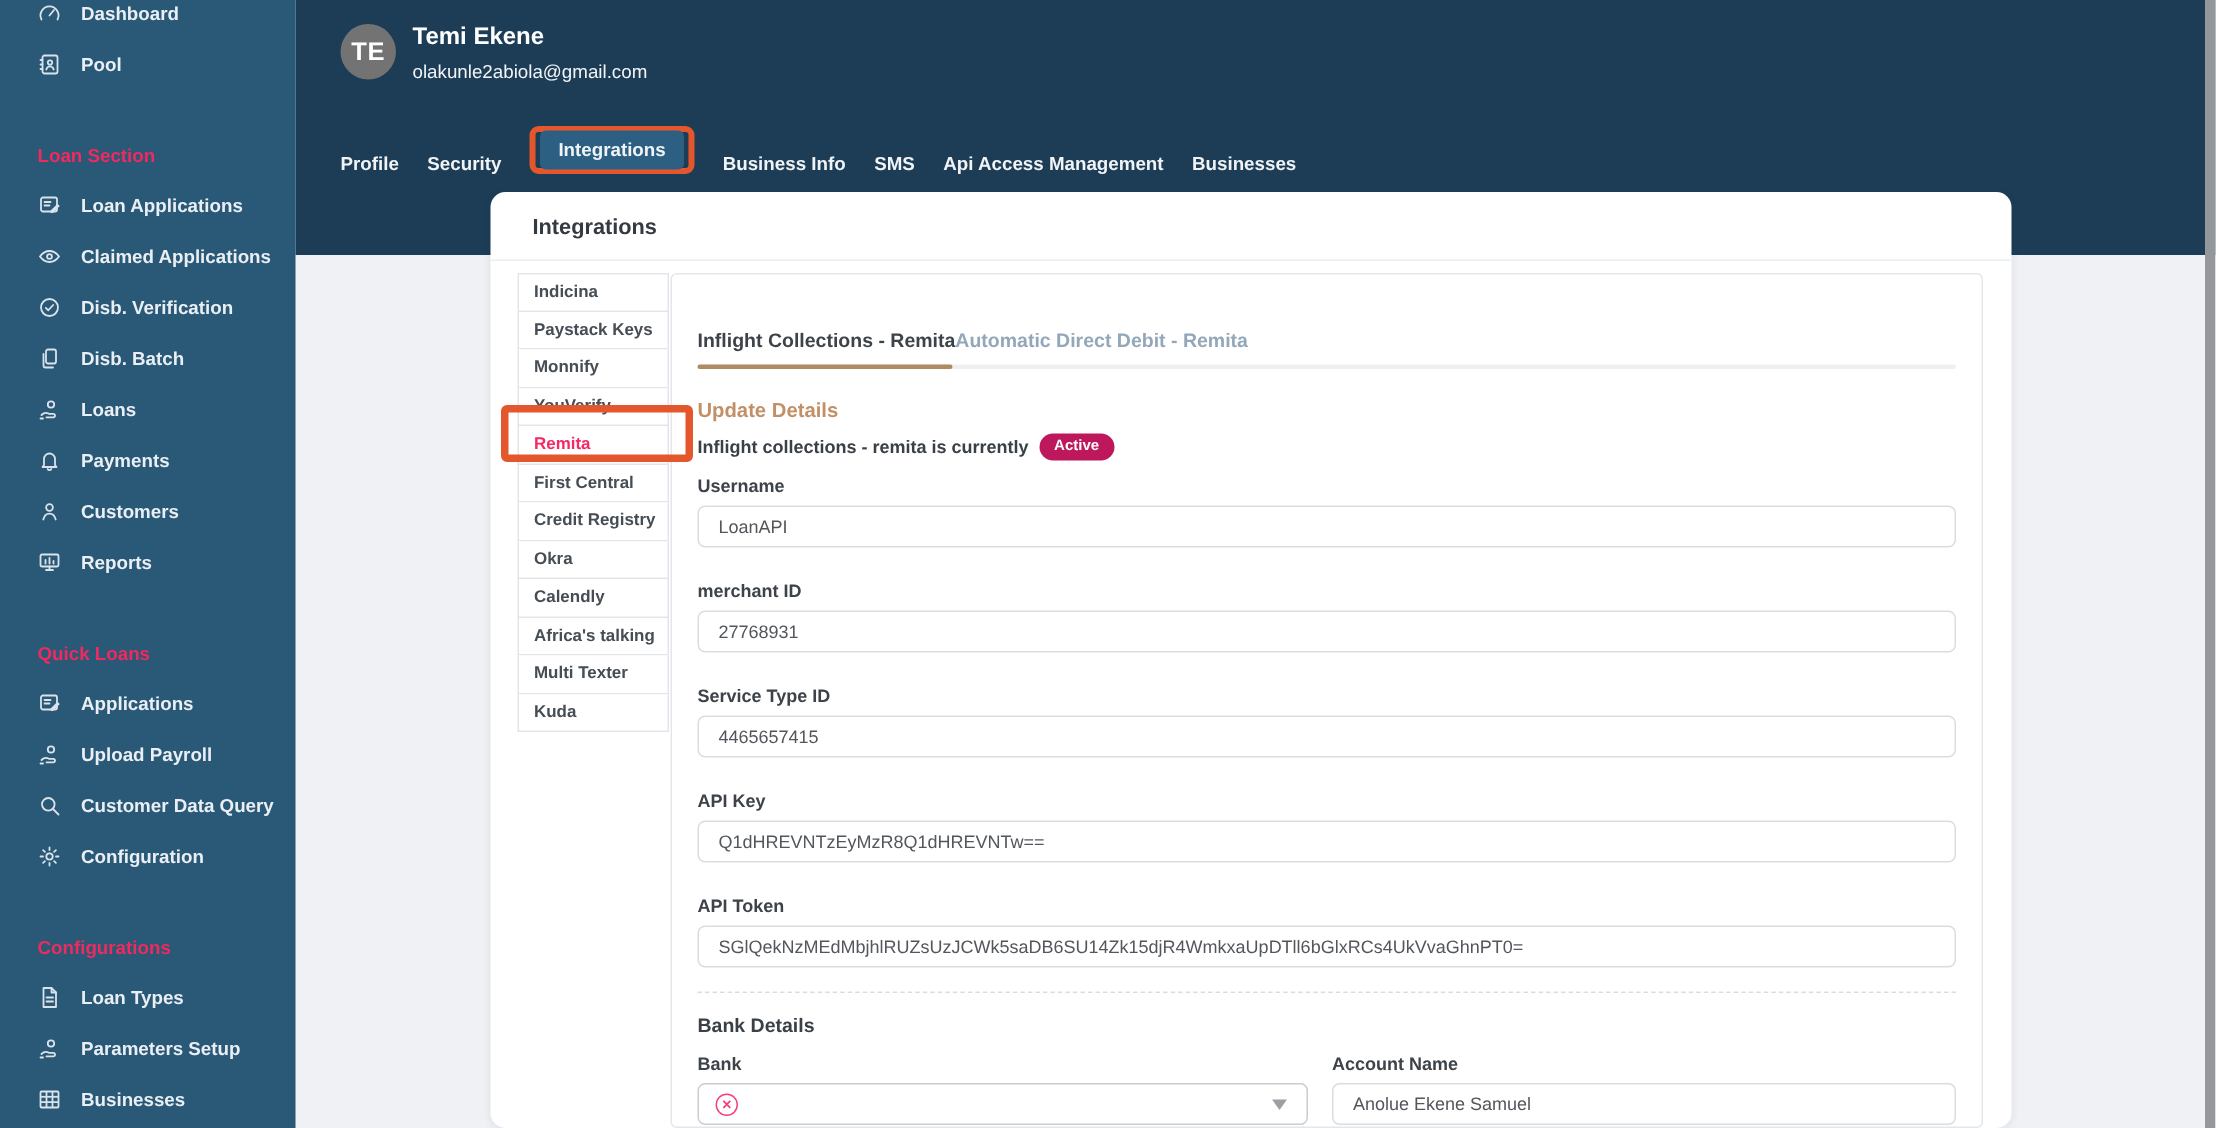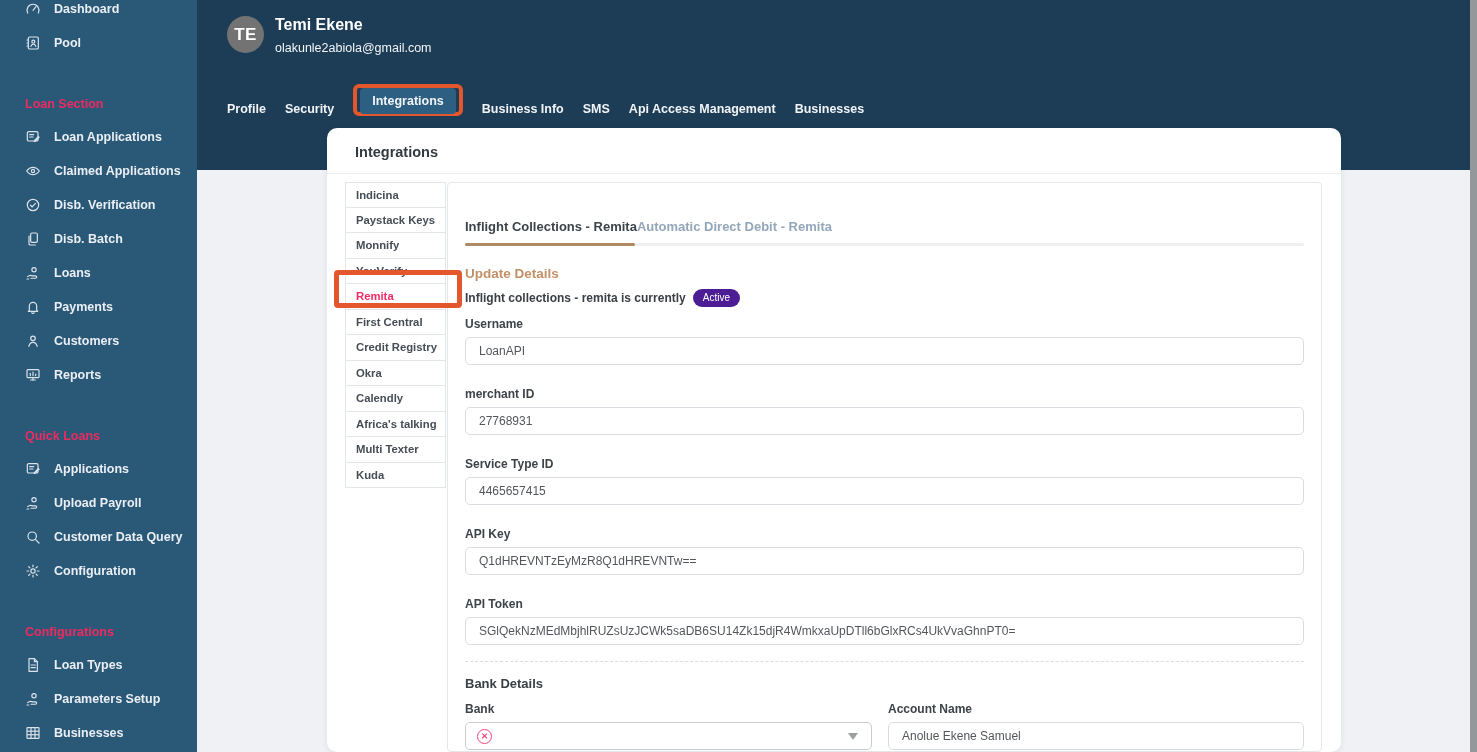--- a/index.html
+++ b/index.html
@@ -37,21 +37,21 @@
   .remita-annotation{position:absolute;left:7px;top:142px;width:128px;height:38px;border:5px solid #e4572d;border-radius:4px;pointer-events:none;z-index:5}
 
   .panel{position:absolute;left:120px;top:54px;width:875px;height:570px;border:1px solid #e4e7ea;border-radius:4px;background:#fff;padding:0 17px;overflow:hidden}
   .panel-tabs{margin-top:36px;display:flex;}
   .ptab{font-size:13px;font-weight:700;color:#3d4349;cursor:pointer;white-space:nowrap}
   .ptab.inactive{color:#93a7ba}
   .ptab-underline{position:relative;margin-top:9px;height:3px;background:#edeff1;border-radius:2px}
   .ptab-underline .active-bar{position:absolute;left:0;top:0;width:170px;height:3px;background:#b08a63;border-radius:2px}
   .section-title{margin-top:20px;font-size:13.5px;font-weight:700;color:#c29067;height:16px}
   .status-line{margin-top:6px;font-size:12px;font-weight:600;color:#3a4046;display:flex;align-items:center;gap:7px;height:19px}
-  .badge{background:#4c1d95;color:#fff;font-size:10px;font-weight:400;padding:3px 10px 4px;border-radius:11px}
+  .badge{background:#be185d;color:#fff;font-size:10px;font-weight:700;padding:3px 10px 4px;border-radius:11px}
 
   .fgroup{margin-top:22px}
   .fgroup.first{margin-top:10px}
   .flabel{font-size:12px;font-weight:700;color:#3d4349;height:14px;line-height:14px}
   .finput{display:block;margin-top:6px;width:100%;height:28px;border:1px solid #d9dde1;border-radius:5px;padding:0 13px;font-size:12px;font-weight:500;color:#53575c;background:#fff;font-family:inherit;outline:none}
 
   .dotted-divider{margin-top:16px;border-top:1px dashed #d9dde1}
   .bank-title{margin-top:14px;font-size:13px;font-weight:700;color:#3a4046;height:14px}
   .bank-row{margin-top:12px;display:flex;gap:16px}
   .bank-col{width:407px}

